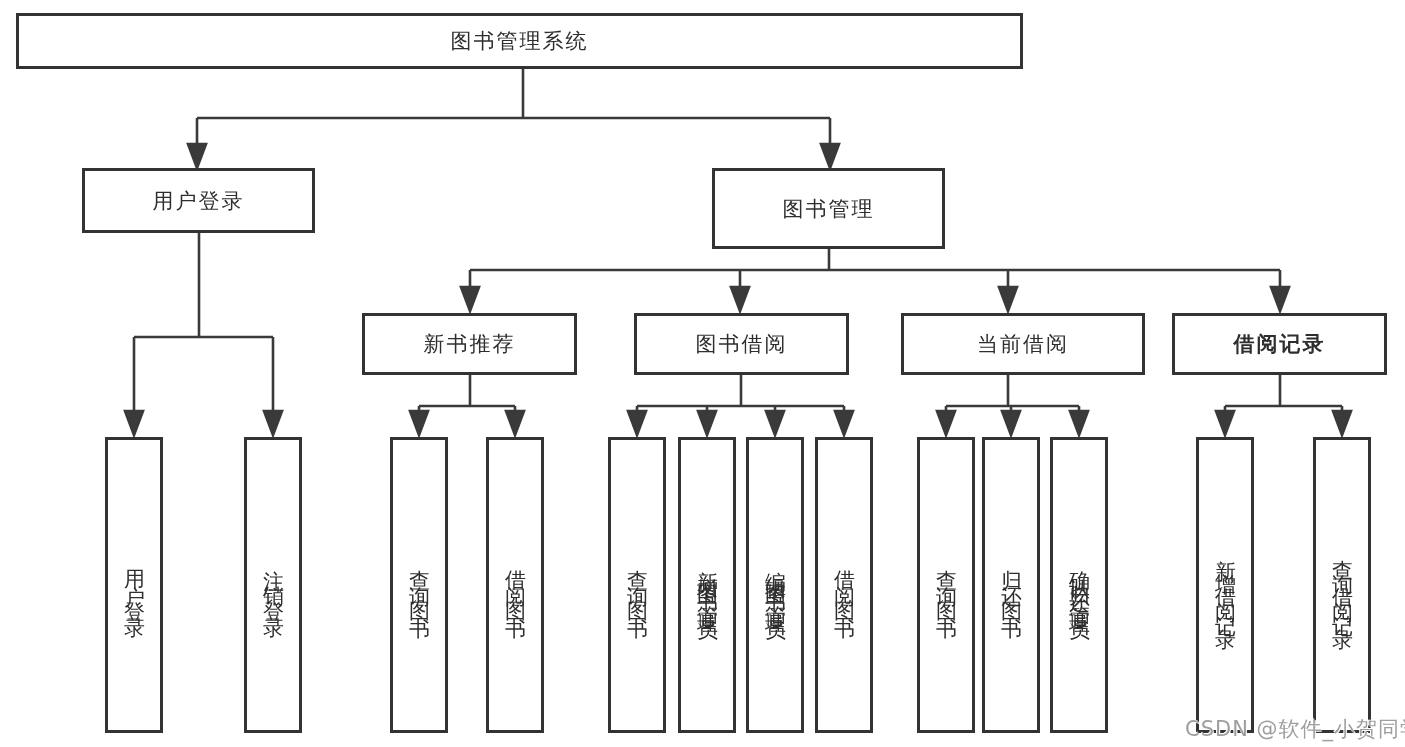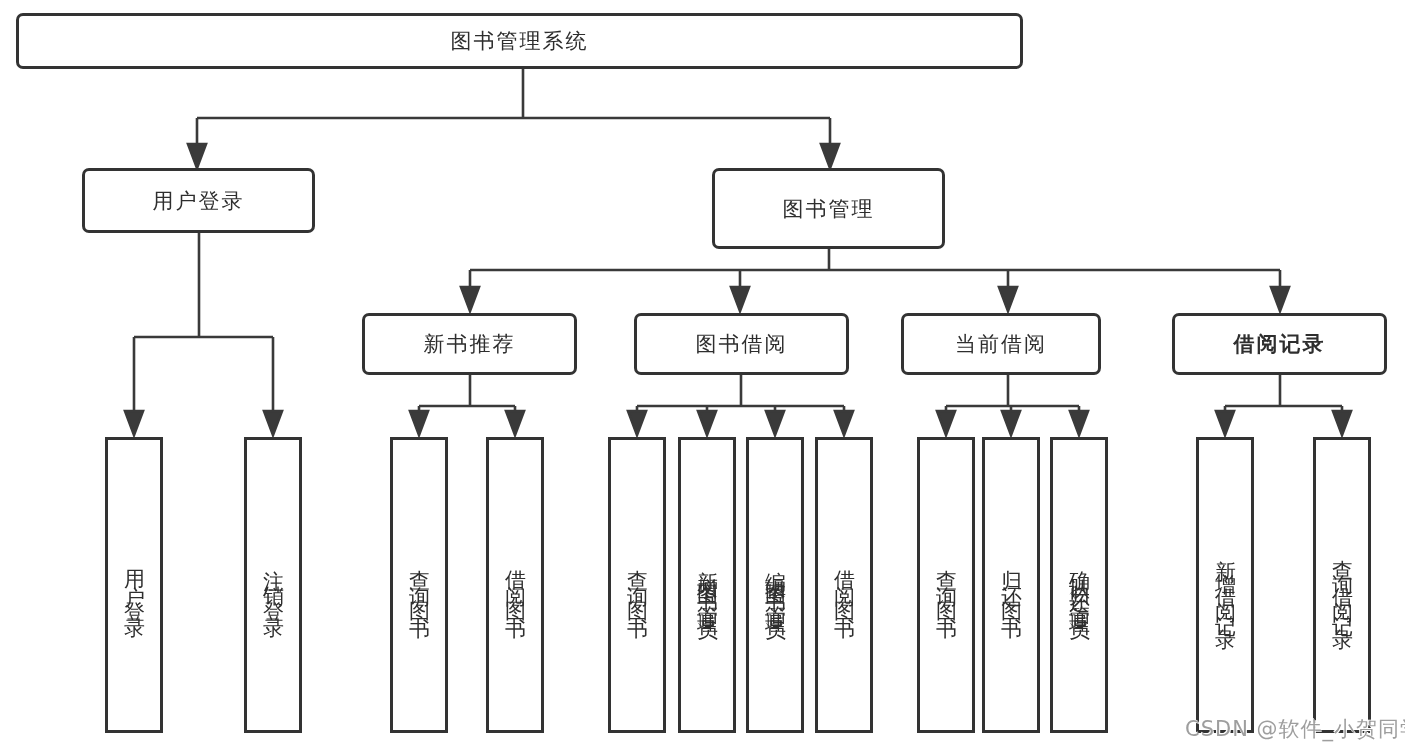--- a/index.html
+++ b/index.html
@@ -13,21 +13,21 @@
   .wires{position:absolute;left:0;top:0;z-index:1;}
   .node{
     position:absolute;
     box-sizing:border-box;
     background:#ffffff;
     border:3px solid #333333;
     color:#2e2e2e;
     display:flex;align-items:center;justify-content:center;
     z-index:2;
   }
-  .hbox{font-size:21px;letter-spacing:2px;white-space:nowrap;border-radius:7px;}
+  .hbox{font-size:21px;letter-spacing:2px;white-space:nowrap;}
   .vbox{width:58px;top:437px;height:296px;}
   .vbox span{
     writing-mode:vertical-rl;
     text-orientation:mixed;
     font-size:21px;
     line-height:1;
     white-space:nowrap;
   }
   .vbox .len4{letter-spacing:16px;}
   .vbox .len6{letter-spacing:14px;}
@@ -110,21 +110,21 @@
   <div class="node hbox" style="left:712px;top:168px;width:233px;height:81px;">
     <span>图书管理</span>
   </div>
 
   <div class="node hbox" style="left:362px;top:313px;width:215px;height:62px;justify-content:center;">
     <span>新书推荐</span>
   </div>
   <div class="node hbox" style="left:634px;top:313px;width:215px;height:62px;">
     <span>图书借阅</span>
   </div>
-  <div class="node hbox" style="left:901px;top:313px;width:200px;height:62px;">
+  <div class="node hbox" style="left:901px;top:313px;width:244px;height:62px;">
     <span>当前借阅</span>
   </div>
   <div class="node hbox" style="left:1172px;top:313px;width:215px;height:62px;font-weight:bold;">
     <span>借阅记录</span>
   </div>
 
   <div class="node vbox" style="left:105px;">
     <span class="len4">用户登录</span>
   </div>
   <div class="node vbox" style="left:244px;">

